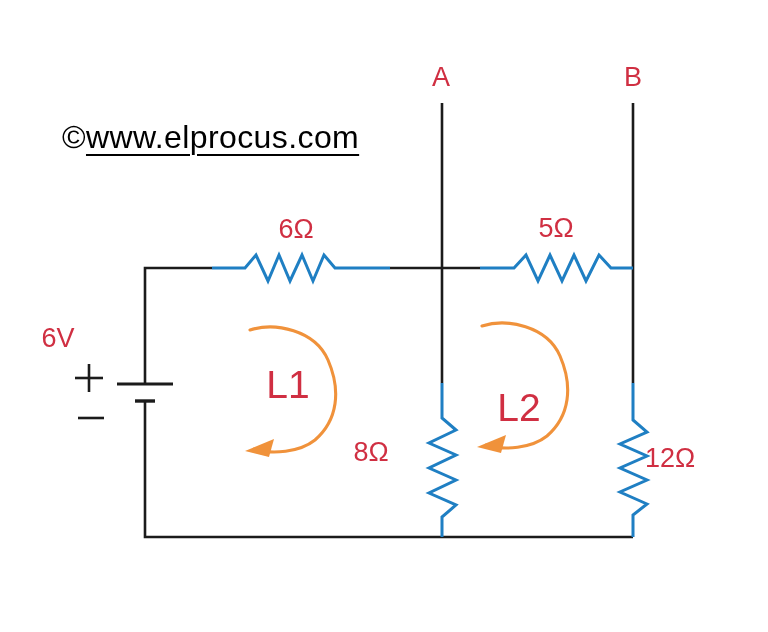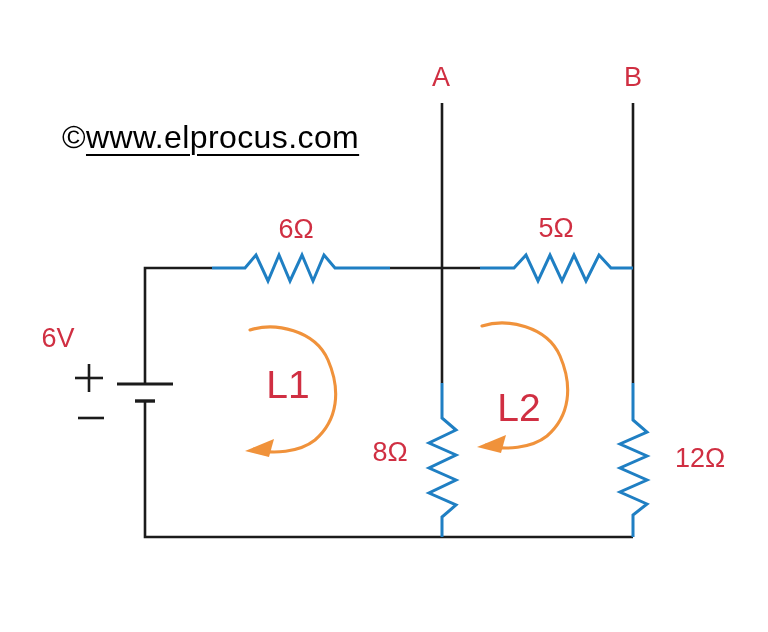--- a/index.html
+++ b/index.html
@@ -67,18 +67,18 @@
 
   <div class="watermark">
     <span>©</span><span class="u">www.elprocus.com</span>
   </div>
 
   <div class="lbl" style="left:441px;top:77px">A</div>
   <div class="lbl" style="left:633px;top:77px">B</div>
   <div class="lbl" style="left:58px;top:338px">6V</div>
   <div class="lbl" style="left:296px;top:229px">6Ω</div>
   <div class="lbl" style="left:556px;top:228px">5Ω</div>
-  <div class="lbl" style="left:390px;top:452px">8Ω</div>
-  <div class="lbl" style="left:700px;top:458px">12Ω</div>
+  <div class="lbl" style="left:371px;top:452px">8Ω</div>
+  <div class="lbl" style="left:670px;top:458px">12Ω</div>
   <div class="lbl big" style="left:288px;top:384px">L1</div>
   <div class="lbl big" style="left:519px;top:407px">L2</div>
 
 </div>
 
 </body></html>

